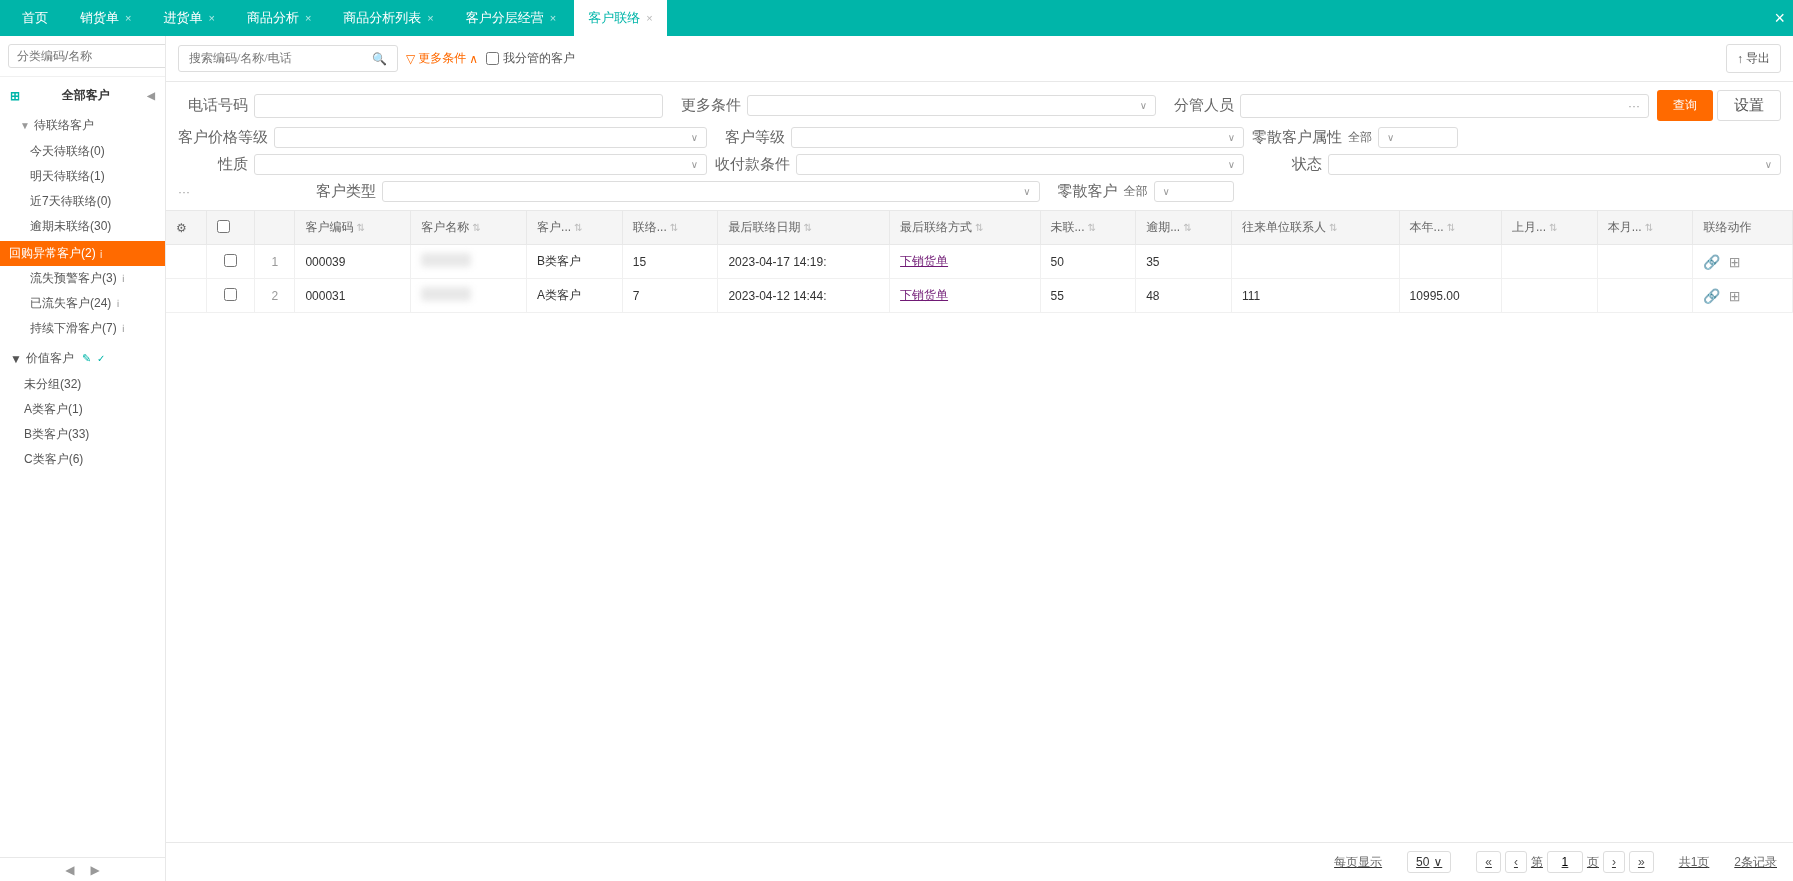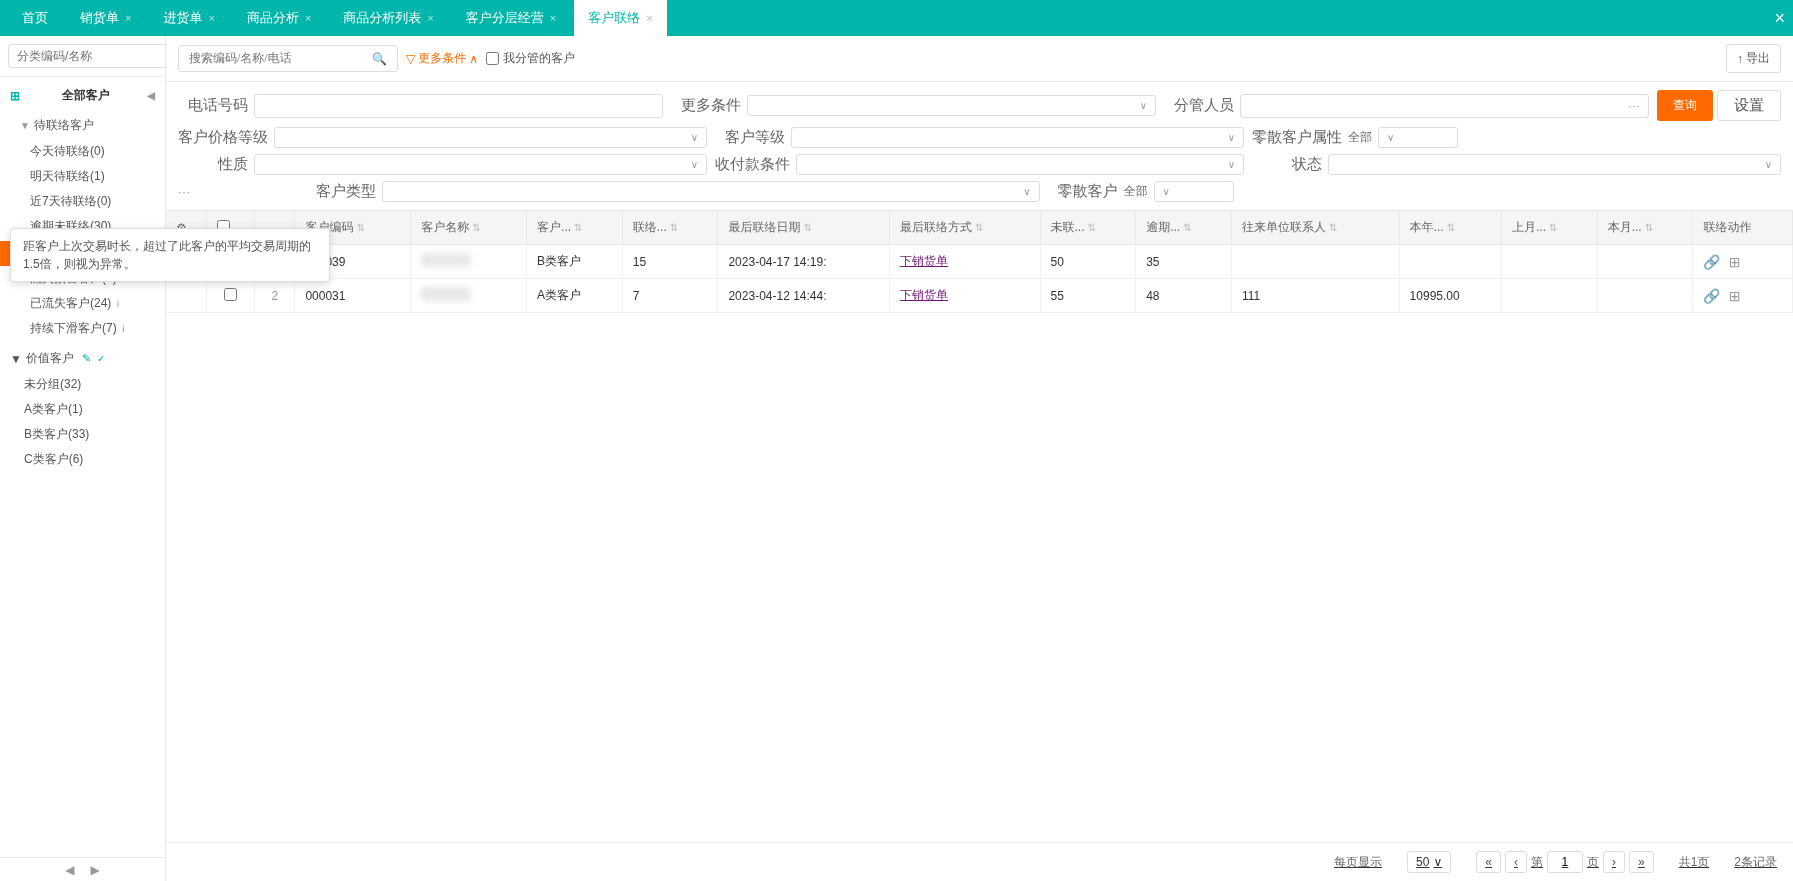--- a/index.html
+++ b/index.html
@@ -313,23 +313,20 @@
         <div class="filter-item">
           <span class="filter-label">零散客户</span>
           <span class="filter-inline-label">全部</span>
           <div class="filter-select" style="max-width:80px;">
             <span class="arrow">∨</span>
           </div>
         </div>
       </div>
     </div>
 
-    <div class="tooltip-box">
-      <span>距客户上次交易时长，超过了此客户的平均交易周期的1.5倍，则视为异常。</span>
-    </div>
 
     <div class="table-area">
       <div class="table-scroll">
         <table class="data-table">
           <thead>
             <tr>
               <th>
                 <span class="settings-icon">⚙</span>
               </th>
               <th class="checkbox-cell">

